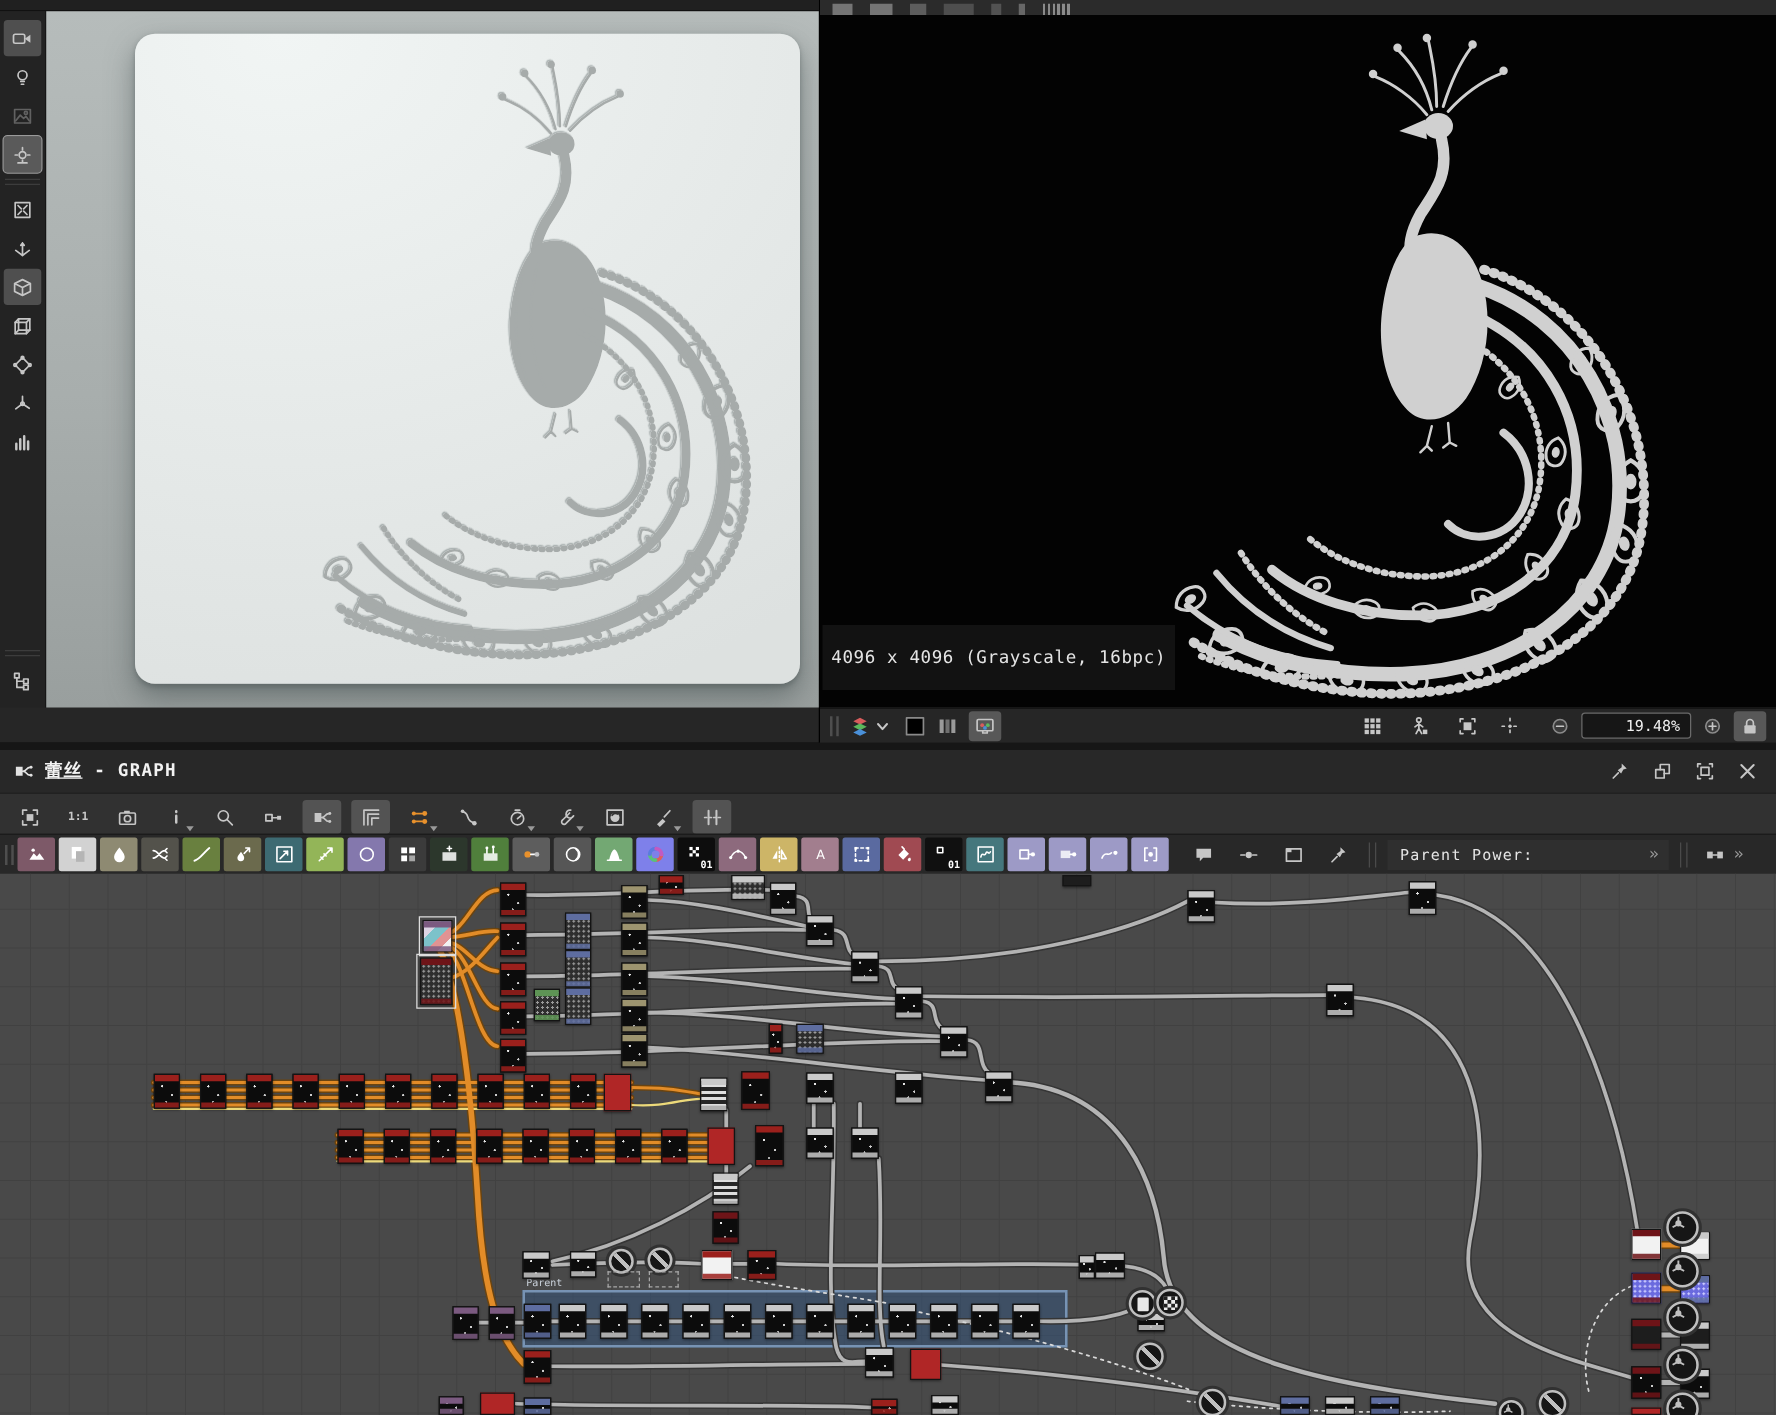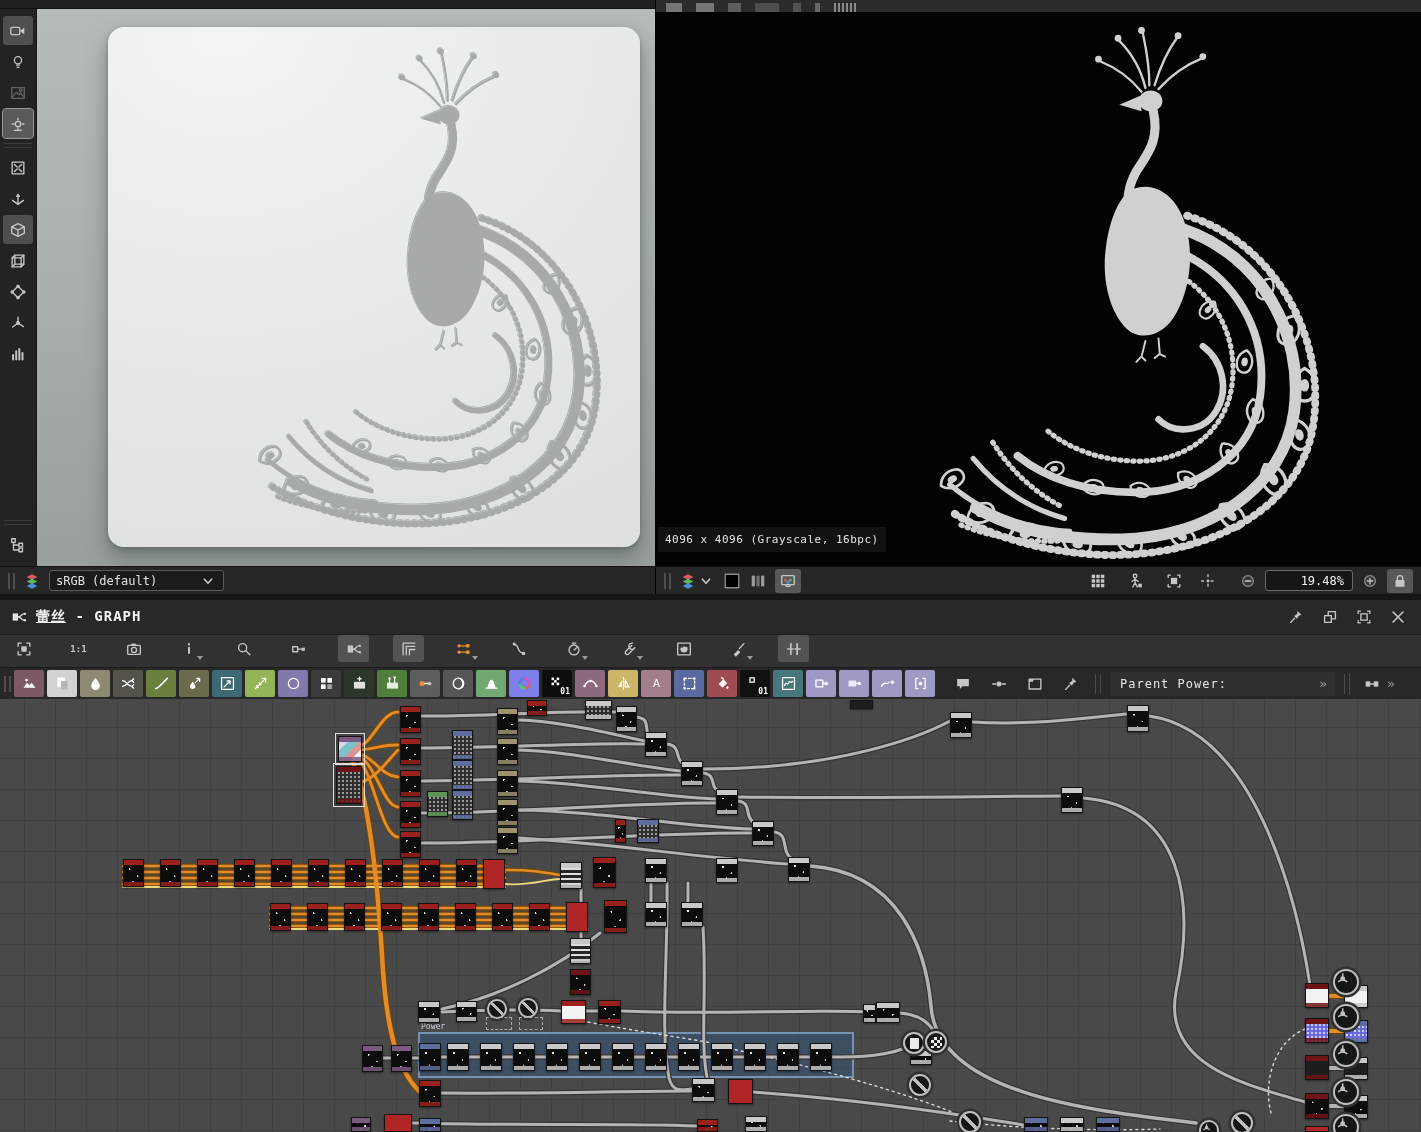--- a/index.html
+++ b/index.html
@@ -44,29 +44,29 @@
   .g{width:18px;height:18px;stroke:#c6c6c6;fill:none;stroke-width:1.5;stroke-linecap:round;stroke-linejoin:round;display:block}
   .ic{display:inline-flex;align-items:center;justify-content:center}
   .icbtn{width:26px;height:24px;display:flex;align-items:center;justify-content:center;border-radius:3px}
   .icbtn.on{background:#585858}
   .spring{flex:1}
   #zoomfield{width:88px;height:21px;background:#161616;border:1px solid #6a6a6a;border-radius:3px;color:#f0f0f0;font-size:12px;display:flex;align-items:center;justify-content:flex-end;padding:0 8px}
 
   
   #vp2d{position:absolute;left:0;top:12px;right:0;bottom:28px;background:#030303;overflow:hidden}
   #pk2d{position:absolute;left:205px;top:8px;width:548px;height:548px;color:#dcdcdc;opacity:.95}
-  #info2d{position:absolute;left:2px;bottom:14px;background:rgba(25,25,25,.72);color:#e4e4e4;font-size:11px;padding:6px 7px;letter-spacing:.5px}
+  #info2d{position:absolute;left:2px;bottom:14px;background:rgba(25,25,25,.72);color:#e4e4e4;font-size:14px;padding:18px 7px;letter-spacing:.5px}
 
   
   #graphwrap{position:absolute;left:0;top:600px;width:1421px;height:672px;background:#282828}
   #ghead{position:absolute;left:0;top:0;right:0;height:34px;display:flex;align-items:center;gap:8px;padding:0 10px;background:#282828}
   #gtitle{color:#f2f2f2;font-size:14px;font-weight:bold;letter-spacing:1px}
   #gtitle .nm{text-decoration:underline}
   .hicon{width:26px;height:26px;display:flex;align-items:center;justify-content:center;border-radius:3px}
-  #tbar1{position:absolute;left:0;top:34px;right:0;height:33px;background:#313131;border-top:1px solid #1d1d1d;display:flex;align-items:flex-start;gap:24px;padding:0 8px}
+  #tbar1{position:absolute;left:0;top:34px;right:0;height:33px;background:#313131;border-top:1px solid #1d1d1d;display:flex;align-items:flex-end;gap:8px;padding:0 8px}
   .tbtn{position:relative;width:31px;height:27px;display:flex;align-items:center;justify-content:center;border-radius:3px}
   .tbtn.on{background:#535353}
   .tbtn .lbl11{color:#c9c9c9;font-size:9px;font-weight:bold}
   .chv{position:absolute;right:1px;bottom:2px;width:0;height:0;border-left:3px solid transparent;border-right:3px solid transparent;border-top:4px solid #9a9a9a}
   #tbar2{position:absolute;left:0;top:67px;right:0;height:32px;background:#282828;border-top:1px solid #1b1b1b;display:flex;align-items:center;gap:3px;padding:0 4px}
   #nodebtns{display:flex;gap:3px}
   .cbtn{position:relative;width:30px;height:27px;display:flex;align-items:center;justify-content:center;border-radius:2px}
   .g2{width:17px;height:17px;stroke:#fff;fill:none;stroke-width:1.5;stroke-linecap:round;stroke-linejoin:round;display:block}
   .b01{position:absolute;right:2px;bottom:1px;color:#fff;font-size:8px;font-weight:bold;font-family:"DejaVu Sans Mono",monospace}
   #extrabtns{display:flex;gap:6px;margin-left:10px}
@@ -190,38 +190,20 @@
             </svg>
           </div>
         </div>
       <div id="vp3d">
         <div id="tile">
           <svg id="pk3d" viewBox="0 0 400 420">
               <use href="#peacock" xlink:href="#peacock"></use>
             </svg>
         </div>
       </div>
-      <div class="bbar">
-        <span class="grip"></span>
-        <span class="ic">
-            <svg viewBox="0 0 20 20" class="g">
-              <path d="M10,2.5 16,5.5 10,8.5 4,5.5 Z" fill="#d85c5c" stroke="none"></path>
-              <path d="M10,7.5 16,10.5 10,13.5 4,10.5 Z" fill="#5cb85c" stroke="none"></path>
-              <path d="M10,12.5 16,15.5 10,18.5 4,15.5 Z" fill="#4a90d8" stroke="none"></path>
-            </svg>
-          </span>
-        <div class="dd">
-          <span>sRGB (default)</span>
-          <span class="ic">
-              <svg viewBox="0 0 20 20" class="g">
-                <path d="M6,8 l4,4.5 4,-4.5" stroke-width="1.8"></path>
-              </svg>
-            </span>
-        </div>
-      </div>
     </section>
 
     <section id="p2d">
       <div id="strip2d">
           <i></i>
           <i></i>
           <i></i>
           <i></i>
           <i></i>
           <i></i>
@@ -695,21 +677,21 @@
               <rect x="3" y="7" width="5" height="6" fill="#c6c6c6" stroke="none"></rect>
               <rect x="12" y="7" width="5" height="6" fill="#c6c6c6" stroke="none"></rect>
               <path d="M8,10 H12"></path>
             </svg>
           </span>
         <span class="chv2">»</span>
       </div>
     </div>
     <div id="gcanvas">
         <div class="gframe" style="left: 418px; top: 333px; width: 436px; height: 46px;"></div>
-        <div class="flabel" style="left: 421px; top: 323px;">Power</div>
+        <div class="flabel" style="left: 421px; top: 323px;">Parent</div>
         <svg viewBox="0 699 1421 433" width="1421" height="433">
           <path d="M421,716 C480,717 560,710 616,712" stroke="#353535" stroke-width="5.4" fill="none" stroke-linecap="round"></path>
           <path d="M421,748 C500,748 600,742 645,744" stroke="#353535" stroke-width="5.4" fill="none" stroke-linecap="round"></path>
           <path d="M421,781 C500,781 610,774 681,775" stroke="#353535" stroke-width="5.4" fill="none" stroke-linecap="round"></path>
           <path d="M421,813 C520,813 640,802 716,803" stroke="#353535" stroke-width="5.4" fill="none" stroke-linecap="round"></path>
           <path d="M421,843 C540,843 660,832 752,833" stroke="#353535" stroke-width="5.4" fill="none" stroke-linecap="round"></path>
           <path d="M518,720 C560,721 612,734 645,741" stroke="#353535" stroke-width="5.4" fill="none" stroke-linecap="round"></path>
           <path d="M518,750 C570,751 632,766 681,771" stroke="#353535" stroke-width="5.4" fill="none" stroke-linecap="round"></path>
           <path d="M518,781 C580,782 652,796 716,799" stroke="#353535" stroke-width="5.4" fill="none" stroke-linecap="round"></path>
           <path d="M518,810 C600,811 682,827 752,829" stroke="#353535" stroke-width="5.4" fill="none" stroke-linecap="round"></path>

